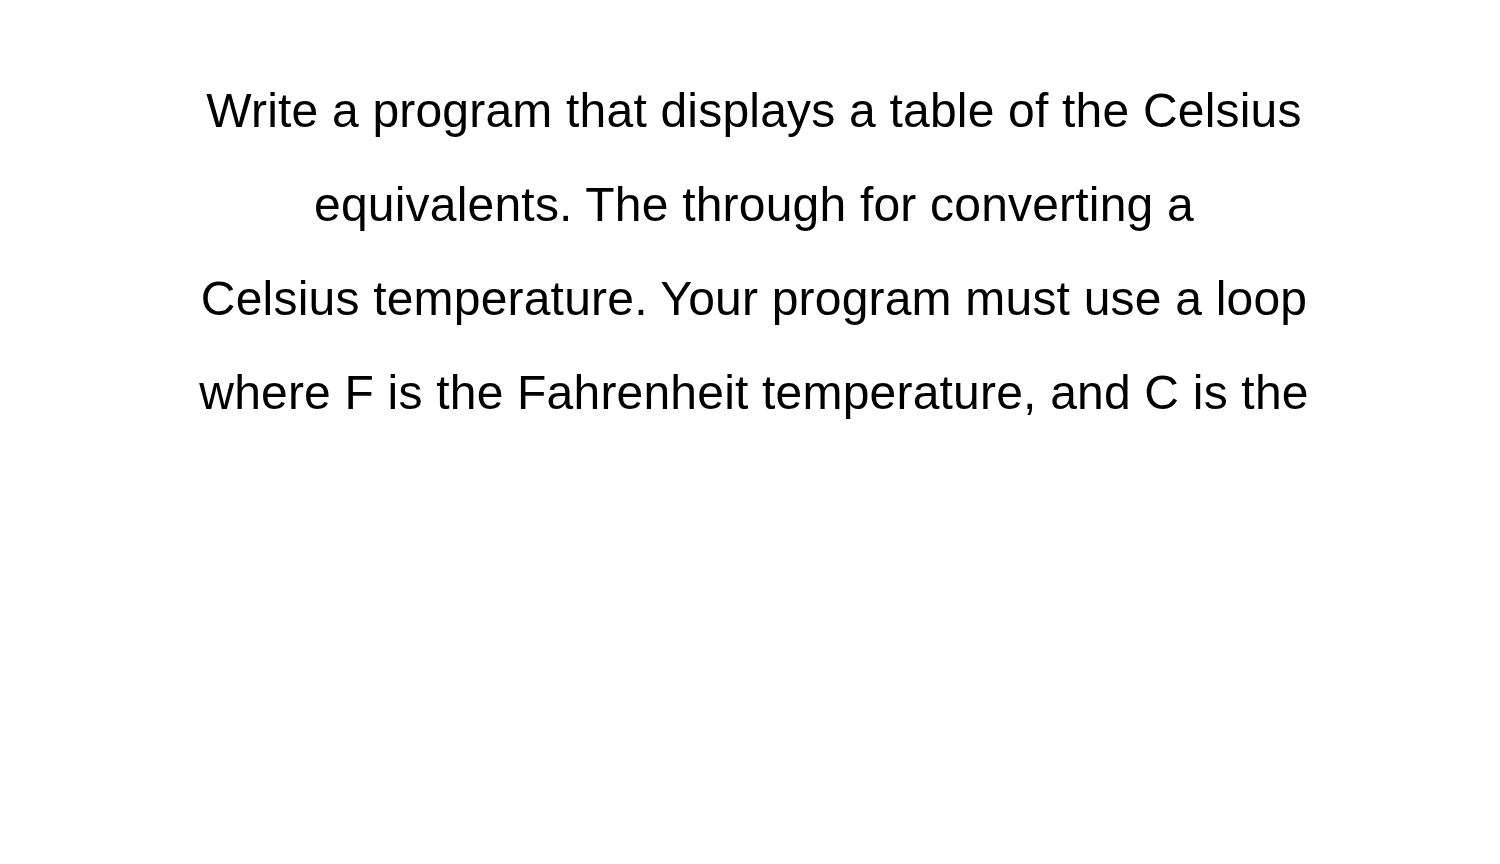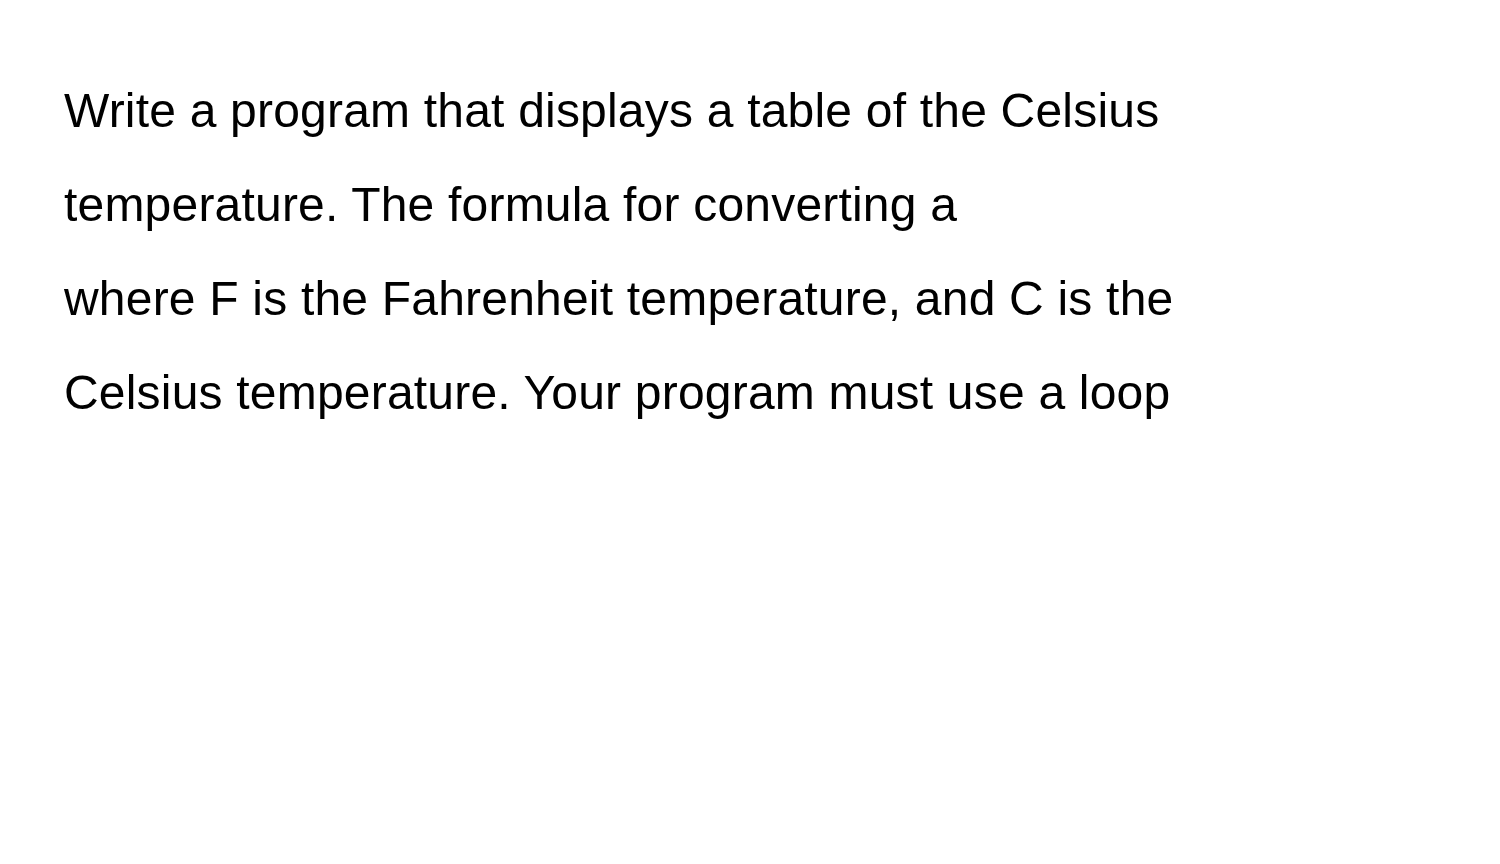--- a/index.html
+++ b/index.html
@@ -14,24 +14,25 @@
     box-sizing: border-box;
     width: 1500px;
     height: 640px;
     padding: 64px 56px 56px 64px;
     font-family: -apple-system, "Helvetica Neue", Helvetica, Arial, sans-serif;
     font-size: 48px;
     line-height: 1.96;
     color: #000000;
     letter-spacing: 0.2px;
     font-weight: 400;
+    text-align: center;
   }
   .line { display: block; white-space: pre; }
 </style>
 </head>
 <body>
 
 <div class="page">
   <span class="line">Write a program that displays a table of the Celsius</span>
-  <span class="line">temperature. The formula for converting a</span>
+  <span class="line">equivalents. The through for converting a</span>
+  <span class="line">Celsius temperature. Your program must use a loop</span>
   <span class="line">where F is the Fahrenheit temperature, and C is the</span>
-  <span class="line">Celsius temperature. Your program must use a loop</span>
 </div>
 
 </body></html>

